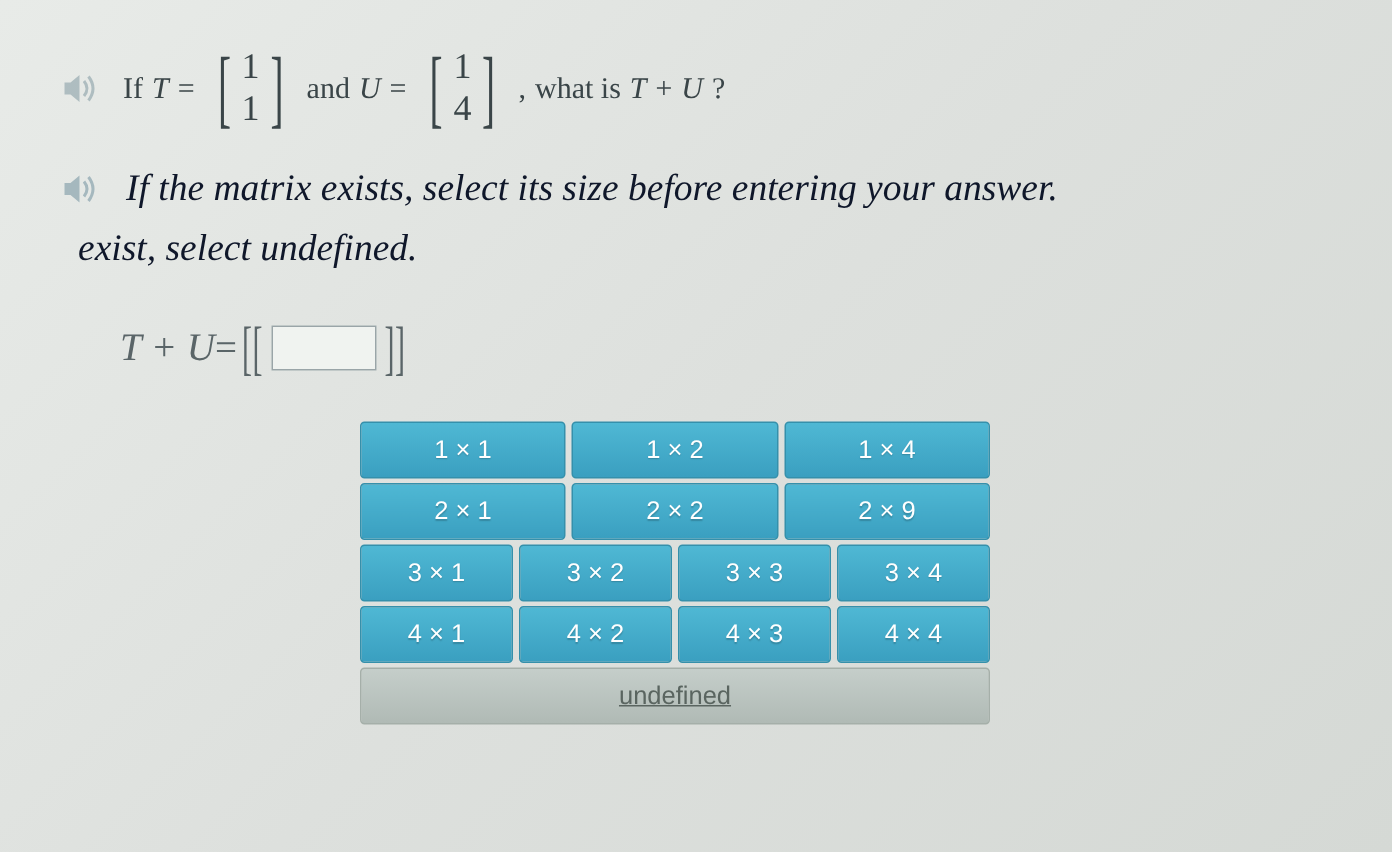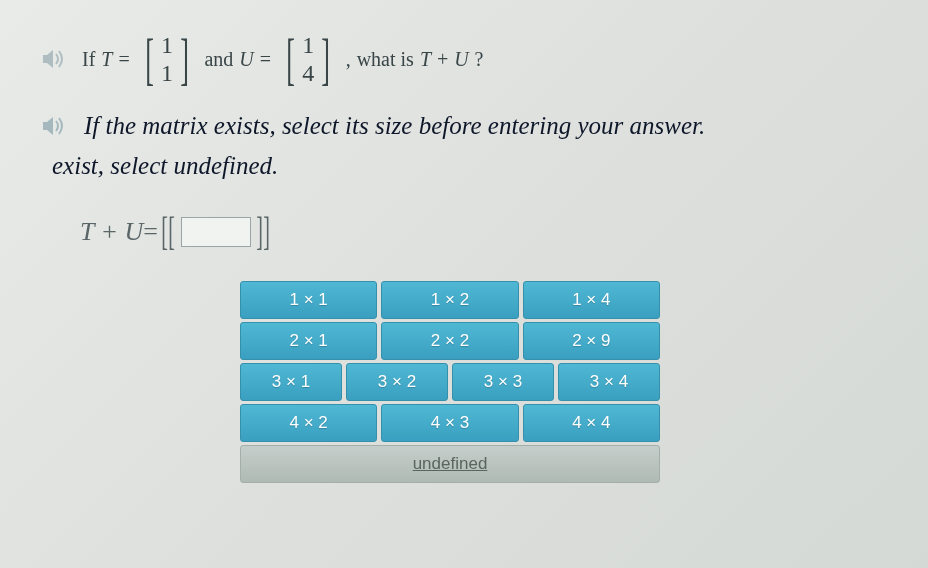--- a/index.html
+++ b/index.html
@@ -201,20 +201,21 @@
     <div class="size-btn">2 × 2</div>
     <div class="size-btn">2 × 9</div>
   </div>
   <div class="size-row">
     <div class="size-btn">3 × 1</div>
     <div class="size-btn">3 × 2</div>
     <div class="size-btn">3 × 3</div>
     <div class="size-btn">3 × 4</div>
   </div>
   <div class="size-row">
+    <div class="size-btn">4 × 1</div>
     <div class="size-btn">4 × 2</div>
     <div class="size-btn">4 × 3</div>
     <div class="size-btn">4 × 4</div>
   </div>
   <div class="size-row">
     <div class="size-btn undefined-btn">undefined</div>
   </div>
 </div>
 
 </body></html>

